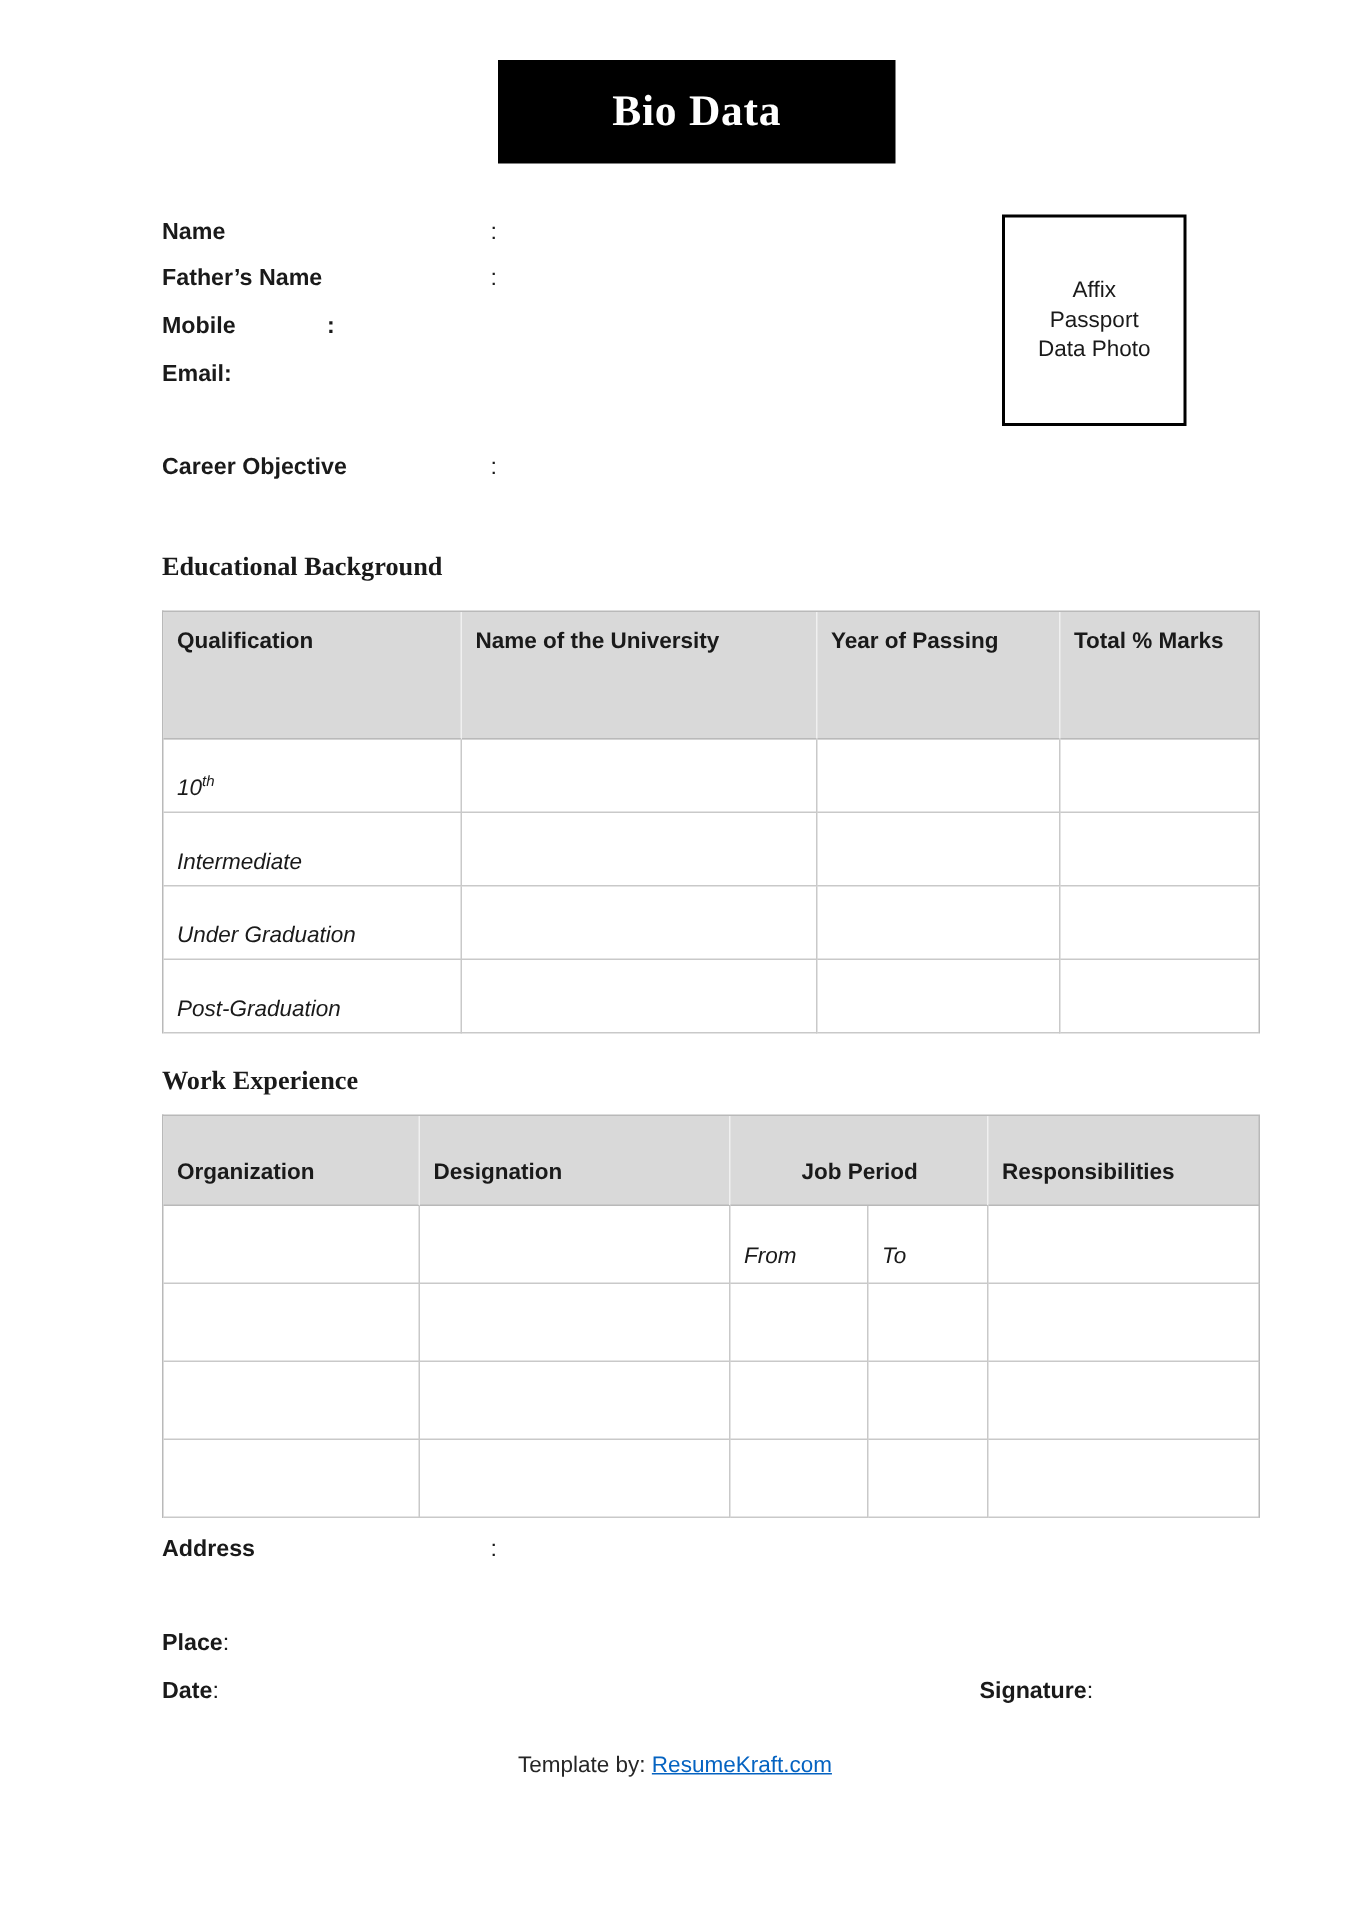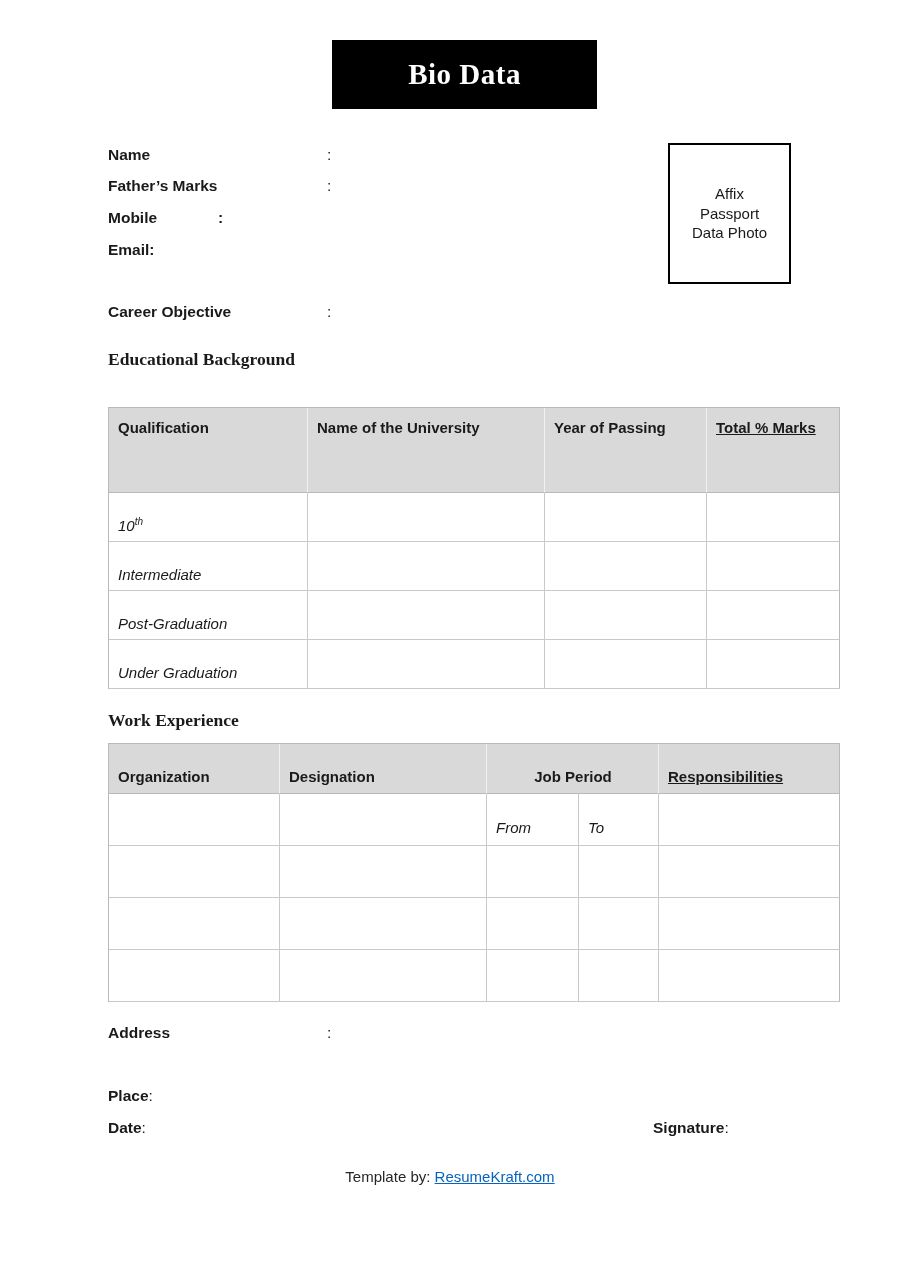--- a/index.html
+++ b/index.html
@@ -92,21 +92,21 @@
     padding: 16px 8px 0 9px;
     overflow: hidden;
   }
   table.doc-table th {
     background: var(--table-header-bg);
     font-weight: bold;
     text-align: left;
     border-right: 1px solid var(--header-divider);
     border-bottom: 1px solid var(--border-gray);
   }
-  table.doc-table th:last-child { border-right: 1px solid var(--border-gray); text-decoration: underline; }
+  table.doc-table th:last-child { border-right: 1px solid var(--border-gray); }
   table.doc-table td:last-child { border-right: 1px solid var(--border-gray); }
 
   table.edu-table th { vertical-align: top; padding-top: 11px; }
   .qual-cell { font-style: italic; }
   .qual-cell sup { font-size: 10px; }
 
   table.work-table th { vertical-align: middle; }
   table.work-table th.centered { text-align: center; }
   .sub-italic { font-style: italic; }
 
@@ -135,40 +135,40 @@
 <body>
 
 <div class="page">
 
   <div class="title-banner">Bio Data</div>
 
   <div class="field-line" style="top:146px;">
     <span class="tab-label">Name</span><span class="colon">:</span>
   </div>
   <div class="field-line" style="top:177px;">
-    <span class="tab-label">Father’s Marks</span><span class="colon">:</span>
+    <span class="tab-label">Father’s Name</span><span class="colon">:</span>
   </div>
   <div class="field-line" style="top:209px;">
     <span class="tab-label narrow">Mobile</span><span class="colon bold">:</span>
   </div>
   <div class="field-line" style="top:241px;">
     <span>Email:</span>
   </div>
 
   <div class="photo-box">
     <span>Affix</span>
     <span>Passport</span>
     <span>Data Photo</span>
   </div>
 
   <div class="field-line" style="top:303px;">
     <span class="tab-label">Career Objective</span><span class="colon">:</span>
   </div>
 
-  <div class="section-heading" style="top:349px;">Educational Background</div>
+  <div class="section-heading" style="top:367px;">Educational Background</div>
 
   <table class="doc-table edu-table" style="top:407px;">
     <colgroup>
       <col style="width:199px">
         <col style="width:237px">
         <col style="width:162px">
         <col style="width:133px">
     </colgroup>
     <thead>
       <tr style="height:85px">
@@ -185,46 +185,46 @@
         <td></td>
         <td></td>
       </tr>
       <tr style="height:49px">
         <td class="qual-cell"><span>Intermediate</span><sup></sup></td>
         <td></td>
         <td></td>
         <td></td>
       </tr>
       <tr style="height:49px">
+        <td class="qual-cell"><span>Under Graduation</span><sup></sup></td>
+        <td></td>
+        <td></td>
+        <td></td>
+      </tr>
+      <tr style="height:49px">
         <td class="qual-cell"><span>Post-Graduation</span><sup></sup></td>
-        <td></td>
-        <td></td>
-        <td></td>
-      </tr>
-      <tr style="height:49px">
-        <td class="qual-cell"><span>Under Graduation</span><sup></sup></td>
         <td></td>
         <td></td>
         <td></td>
       </tr>
     </tbody>
   </table>
 
   <div class="section-heading" style="top:710px;">Work Experience</div>
 
   <table class="doc-table work-table" style="top:743px;">
     <colgroup>
       <col style="width:171px">
         <col style="width:207px">
         <col style="width:92px">
         <col style="width:80px">
         <col style="width:181px">
     </colgroup>
     <thead>
-      <tr style="height:50px">
+      <tr style="height:60px">
         <th>Organization</th>
         <th>Designation</th>
         <th class="centered" colspan="2">Job Period</th>
         <th>Responsibilities</th>
       </tr>
     </thead>
     <tbody>
       <tr style="height:52px">
         <td></td>
         <td></td>

